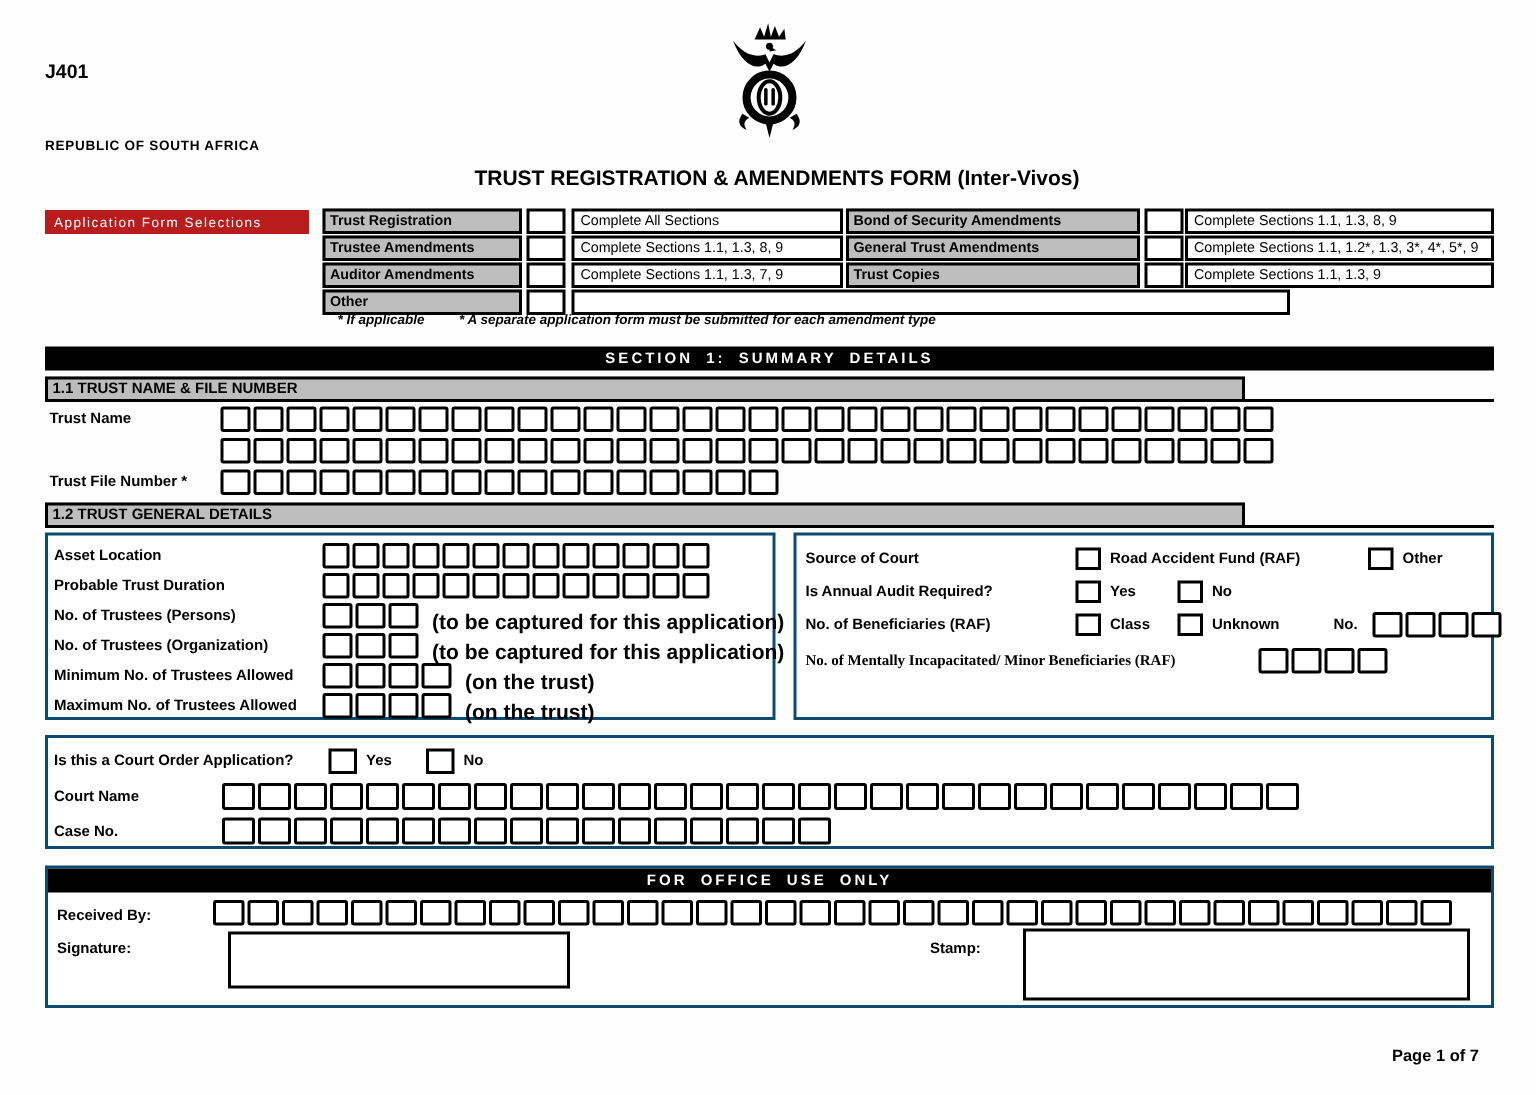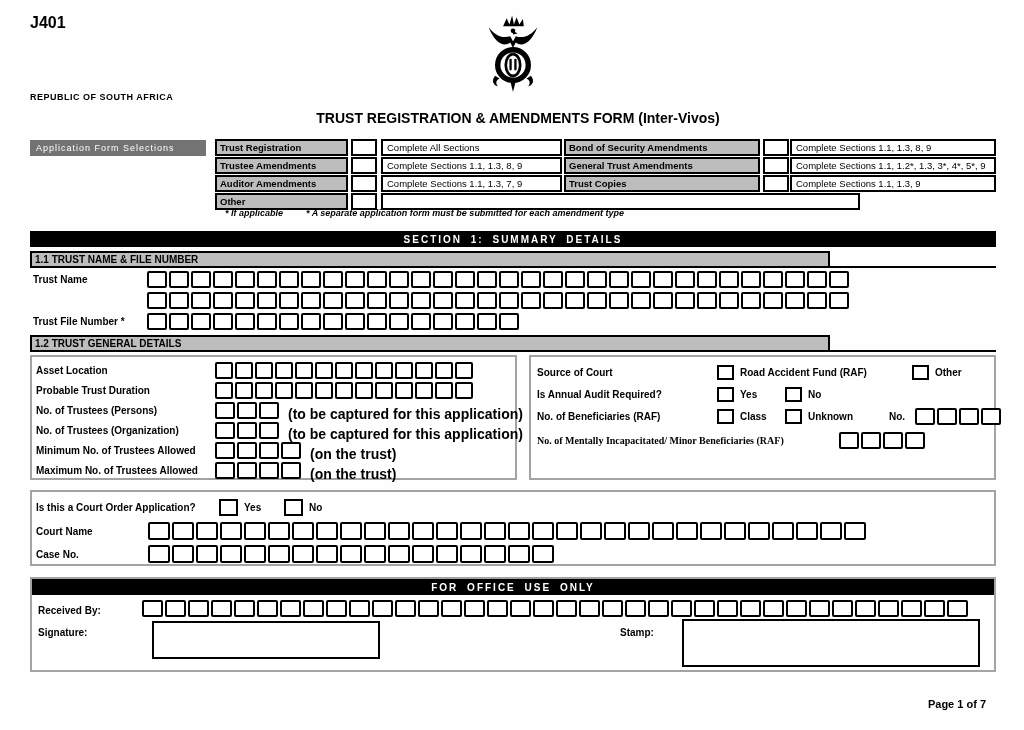--- a/index.html
+++ b/index.html
@@ -24,53 +24,53 @@
     display:flex; align-items:center; padding-left:4px; white-space:nowrap; overflow:hidden;
   }
   .chkcell { background:#fff; border:2px solid #000; }
 
   
   .banner {
     background:#000; color:#fff; font-size:10px; font-weight:bold;
     letter-spacing:2px; word-spacing:4px; display:flex; align-items:center; justify-content:center;
   }
   .banner-left {
-    background:#737373; color:#fff; font-size:9px; letter-spacing:1px;
+    background:#b91c1c; color:#fff; font-size:9px; letter-spacing:1px;
     display:flex; align-items:center; padding-left:6px; white-space:nowrap;
   }
 
   
   .secbar-wrap { position:absolute; }
   .secbar-line { position:absolute; left:0; right:0; bottom:0; height:2px; background:#000; }
   .secbar {
     position:absolute; left:0; top:0; bottom:0; background:#bdbdbd; border:2px solid #000;
     font-weight:bold; font-size:10px; display:flex; align-items:center; padding-left:3px; white-space:nowrap;
   }
 
   
   .cellrow { display:flex; gap:2px; }
   .cellrow .cbox { width:20px; height:17px; border:2px solid #000; border-radius:2px; background:#fff; flex:none; }
   .cellrow.sm .cbox { width:18px; height:17px; }
   .cellrow.lg .cbox { width:22px; height:18px; }
   .cellrow.xl .cbox { width:21px; height:17px; }
 
   .chk { border:2px solid #000; background:#fff; flex:none; }
 
-  .gdbox { border:2px solid #a3a3a3; background:#fff; }
+  .gdbox { border:2px solid #0c4a6e; background:#fff; }
   .gdrow { position:relative; height:20px; }
   .note { font-weight:bold; font-size:14px; white-space:nowrap; }
 
   .sigrect { border:2px solid #000; background:#fff; }
 </style>
 </head>
 <body>
 
 <div class="page">
 
-  <div class="abs b" style="left:30px; top:14px; font-size:16px;">J401</div>
+  <div class="abs b" style="left:30px; top:40px; font-size:13px;">J401</div>
 
   <div class="abs" style="left:486px; top:12px; width:54px; height:88px;">
     <svg width="54" height="88" viewBox="0 0 60 96" xmlns="http://www.w3.org/2000/svg">
       <g fill="#000">
         <path d="M19 15 L23 6 L26 13 L29 3 L31 13 L34 5 L37 13 L41 7 L42 15 Z"></path>
         <path d="M3 16 C9 32 19 39 27 33 L30 39 L33 33 C41 39 51 32 57 16 C50 25 42 29 33 26 L30 32 L27 26 C18 29 10 25 3 16 Z"></path>
         <circle cx="30" cy="20" r="2.6"></circle>
         <path d="M30 20 l5 3 -5 1 z"></path>
         <circle cx="30" cy="58" r="17" fill="none" stroke="#000" stroke-width="6"></circle>
         <ellipse cx="30" cy="58" rx="8" ry="12" fill="none" stroke="#000" stroke-width="3"></ellipse>

